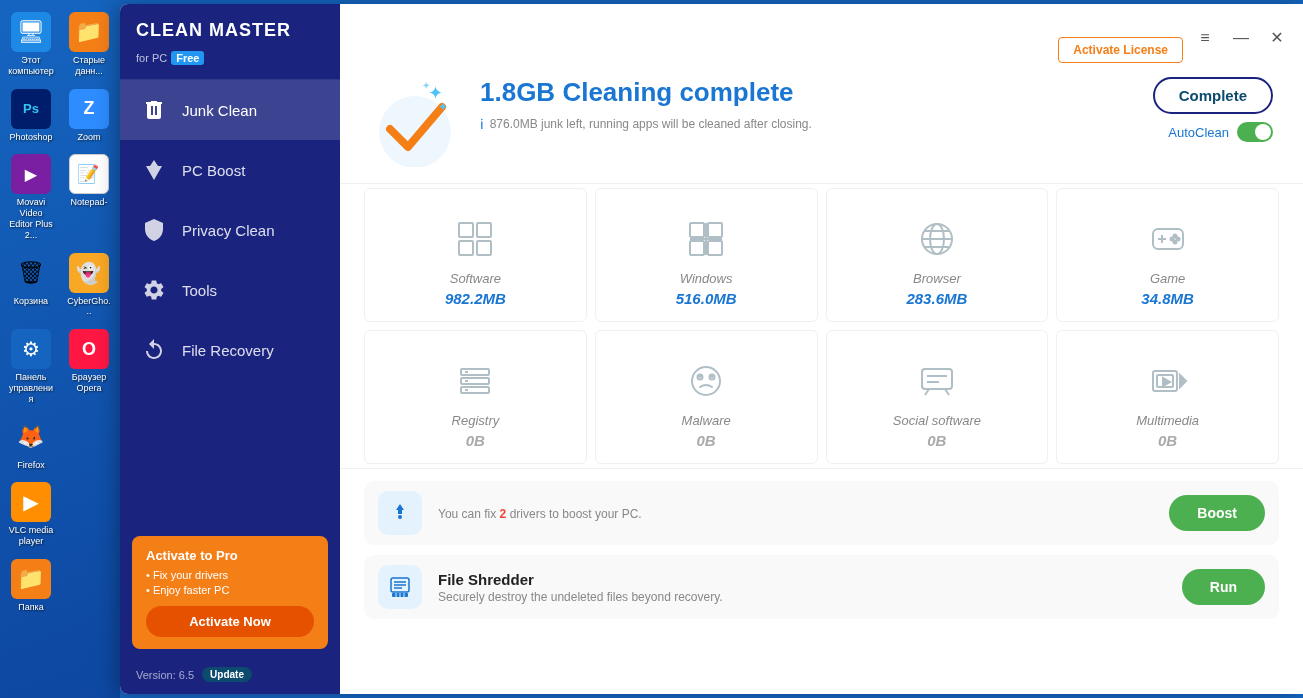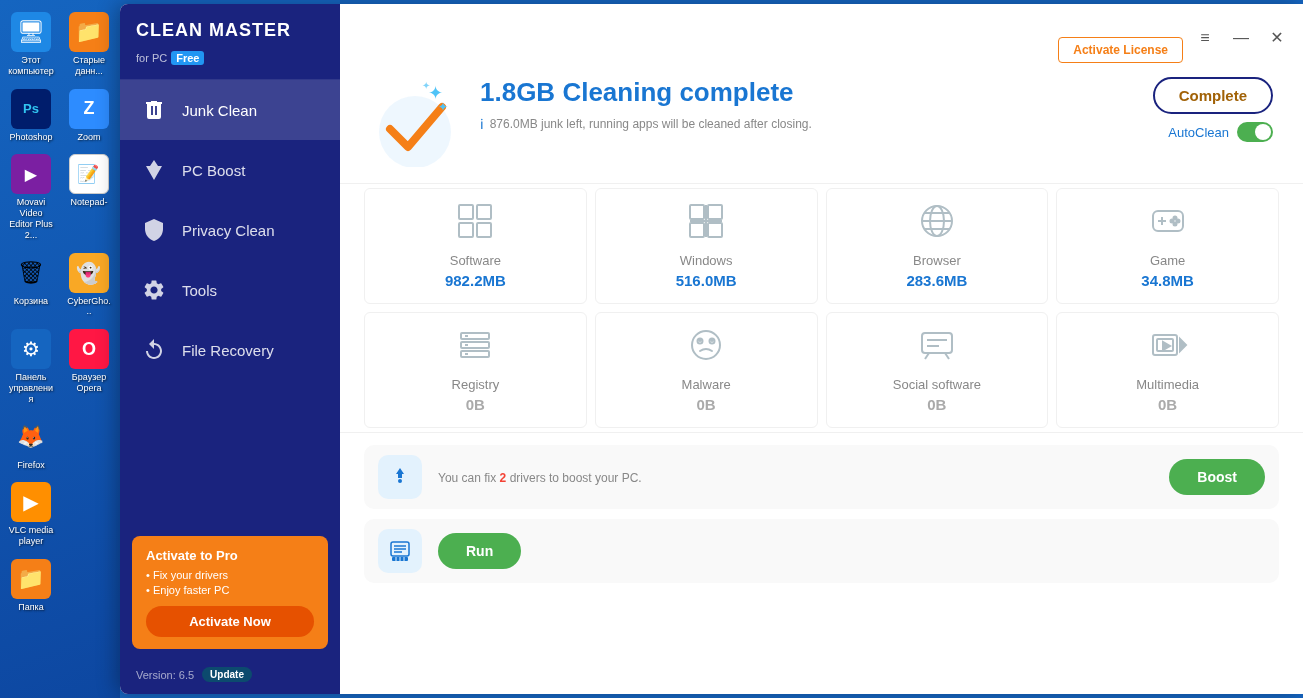--- a/index.html
+++ b/index.html
@@ -279,21 +279,21 @@
     }
     .hero-actions {
       display: flex;
       flex-direction: column;
       align-items: flex-end;
       gap: 8px;
     }
     .complete-btn {
       border: 2px solid #1a237e;
       background: #fff;
-      color: #a16207;
+      color: #0c4a6e;
       font-size: 15px;
       font-weight: 600;
       padding: 8px 24px;
       border-radius: 20px;
       cursor: pointer;
     }
     .autoclean-row {
       display: flex;
       align-items: center;
       gap: 8px;
@@ -327,26 +327,27 @@
       display: grid;
       grid-template-columns: repeat(4, 1fr);
       gap: 0;
       padding: 0 20px;
       border-bottom: 1px solid #f0f0f0;
     }
     .grid-cell {
       display: flex;
       flex-direction: column;
       align-items: center;
-      padding: 8px 10px 14px;
+      padding: 26px 10px 14px;
       border: 1px solid #f0f0f0;
       cursor: pointer;
       transition: background 0.15s;
       margin: 4px;
       border-radius: 6px;
+      font-style: italic;
     }
     .grid-icon {
       width: 48px;
       height: 48px;
       display: flex;
       align-items: center;
       justify-content: center;
       margin-bottom: 8px;
     }
     .grid-icon svg {
@@ -756,18 +757,22 @@
             <rect x="4" y="4" width="18" height="14" rx="2" fill="#e3f2fd" stroke="#1976d2" stroke-width="1.5"></rect>
             <line x1="7" y1="8" x2="19" y2="8" stroke="#1976d2" stroke-width="1.5"></line>
             <line x1="7" y1="11" x2="19" y2="11" stroke="#1976d2" stroke-width="1.5"></line>
             <line x1="7" y1="14" x2="15" y2="14" stroke="#1976d2" stroke-width="1.5"></line>
             <rect x="5" y="19" width="16" height="4" rx="1" fill="#1976d2"></rect>
             <line x1="9" y1="19" x2="9" y2="23" stroke="#e3f2fd" stroke-width="1"></line>
             <line x1="13" y1="19" x2="13" y2="23" stroke="#e3f2fd" stroke-width="1"></line>
             <line x1="17" y1="19" x2="17" y2="23" stroke="#e3f2fd" stroke-width="1"></line>
           </svg>
         </div>
+        <div class="tool-info">
+          <div class="tool-name">File Shredder</div>
+          <div class="tool-desc">Securely destroy the undeleted files beyond recovery.</div>
+        </div>
         <button class="tool-action-btn">Run</button>
       </div>
 
     </div>
   </div>
 </div>
 
 </body></html>

